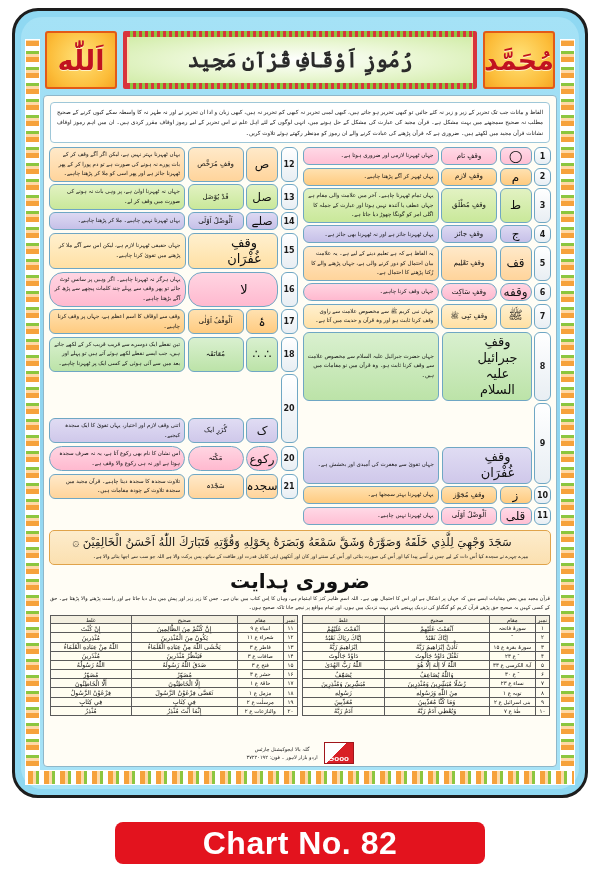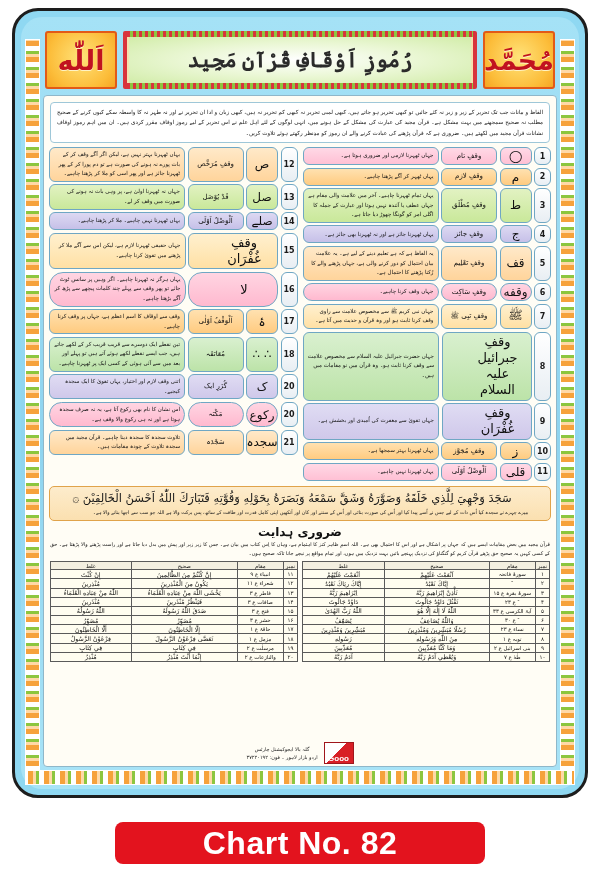--- a/index.html
+++ b/index.html
@@ -181,21 +181,21 @@
     justify-content: flex-start;
   }
   
   .f-pink   { background: linear-gradient(180deg,#ffd9e6,#ffc0d4); }
   .f-orange { background: linear-gradient(180deg,#ffe1b0,#ffcb80); }
   .f-green  { background: linear-gradient(180deg,#e2f2c2,#c9e89a); }
   .f-purple { background: linear-gradient(180deg,#ddd9f2,#c6c0e8); }
   .f-peach  { background: linear-gradient(180deg,#ffe9c9,#ffd49b); }
   .f-rose   { background: linear-gradient(180deg,#ffd5e2,#ffb9cf); border-radius: 14px; }
   .f-mint   { background: linear-gradient(180deg,#d9f0cf,#bce3a8); }
-  .f-lilac  { background: linear-gradient(180deg,#e0dcf3,#cfc8ea); }
+  .f-lilac  { background: linear-gradient(180deg,#e0dcf3,#cfc8ea); margin-top: 44px; }
   .f-cream  { background: linear-gradient(180deg,#fff0cf,#ffe0a4); }
 
   
   #sajda {
     margin: 5px 5px 0 5px;
     border: 1px solid #e0a34a;
     border-radius: 5px;
     background: linear-gradient(180deg,#fdeccc,#fbe0b0);
     padding: 3px 22px 4px 6px;
     direction: rtl;
@@ -211,21 +211,21 @@
     margin-top: 2px;
     font-size: 4.9px;
     line-height: 1.7;
     text-align: justify;
     color: #1a1a1a;
   }
 
   
   #hidayat-title {
     text-align: center;
-    font-size: 12px;
+    font-size: 20px;
     font-weight: bold;
     color: #111;
     margin: 4px 0 1px 0;
     direction: rtl;
   }
   #hidayat-text {
     margin: 0 6px 3px 6px;
     font-size: 5px;
     line-height: 1.8;
     text-align: justify;

